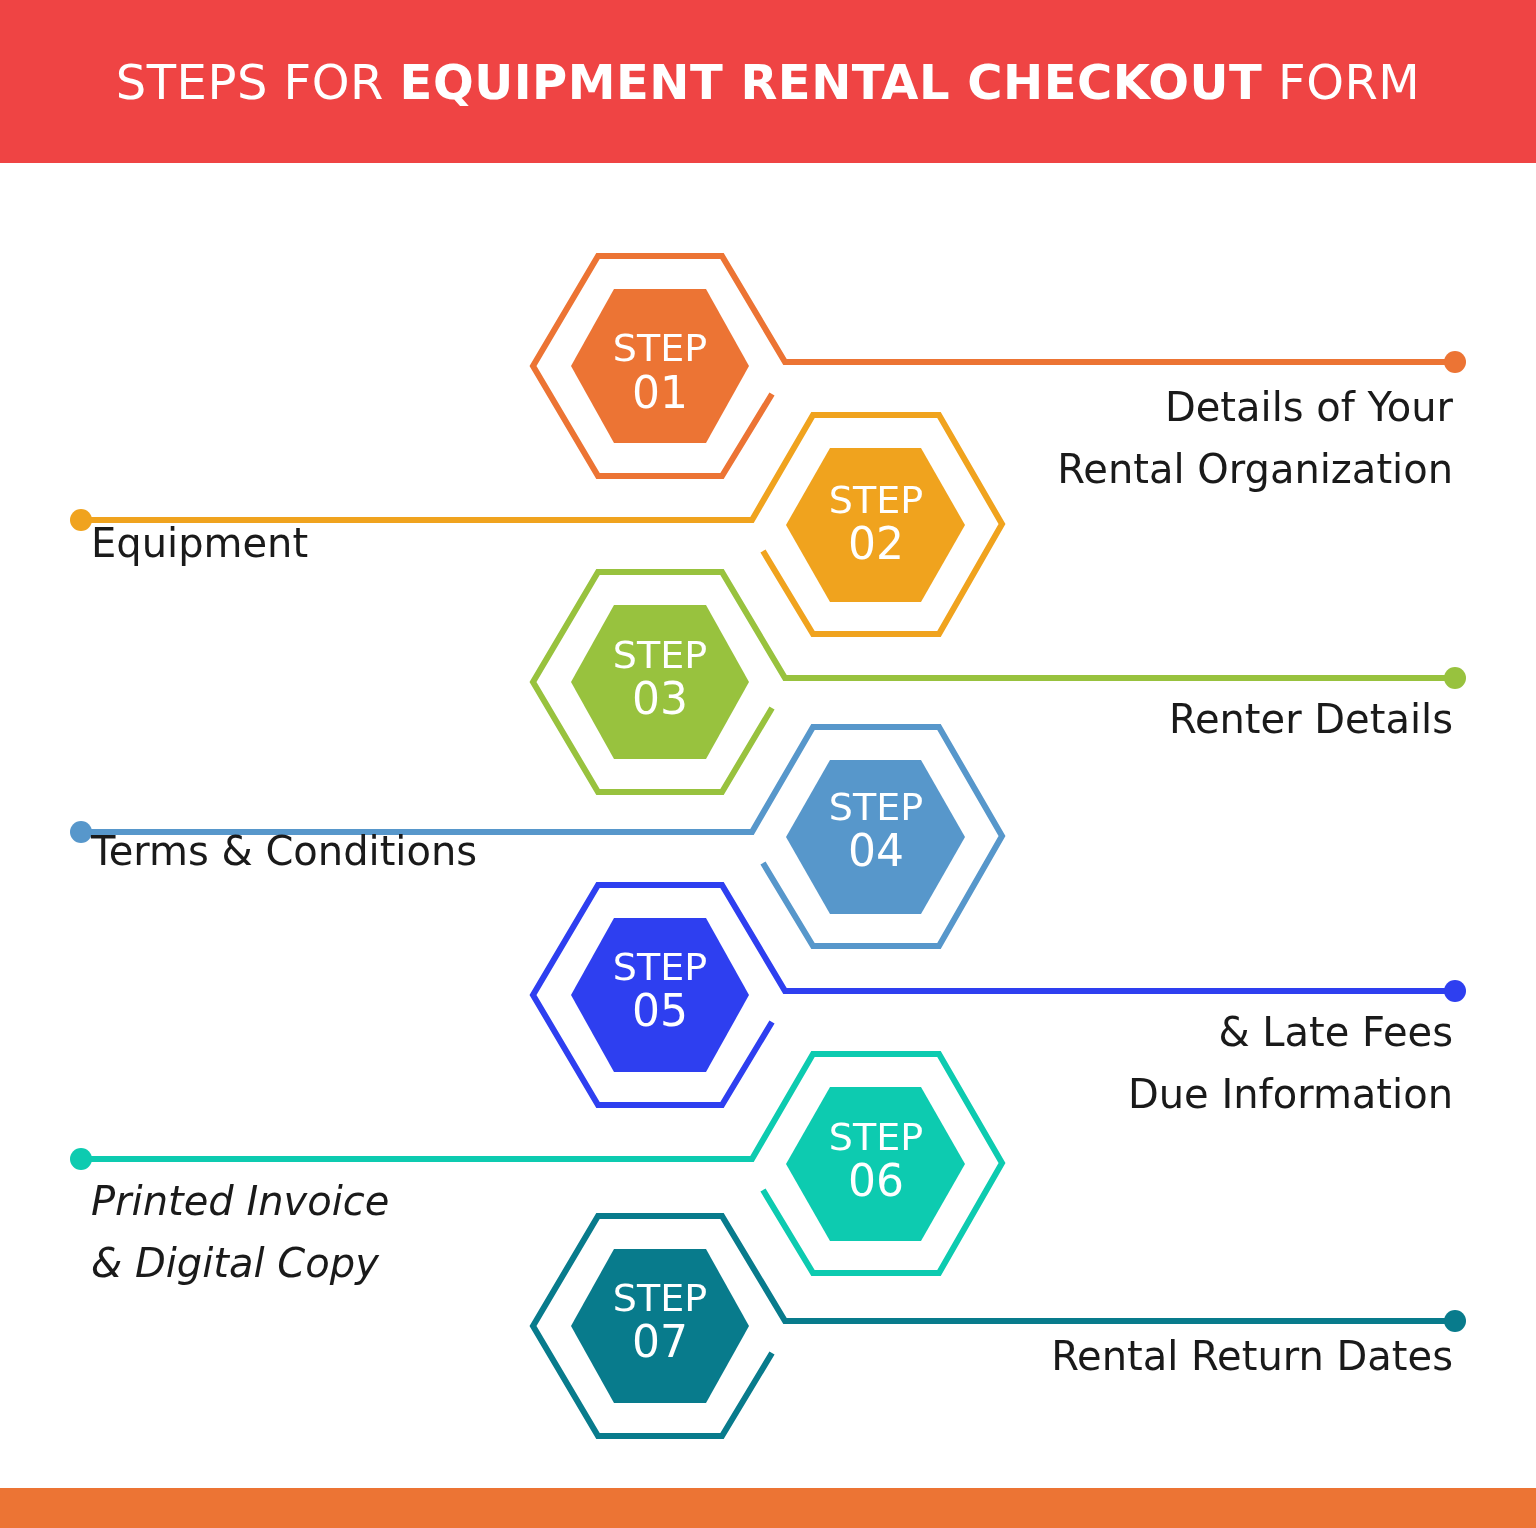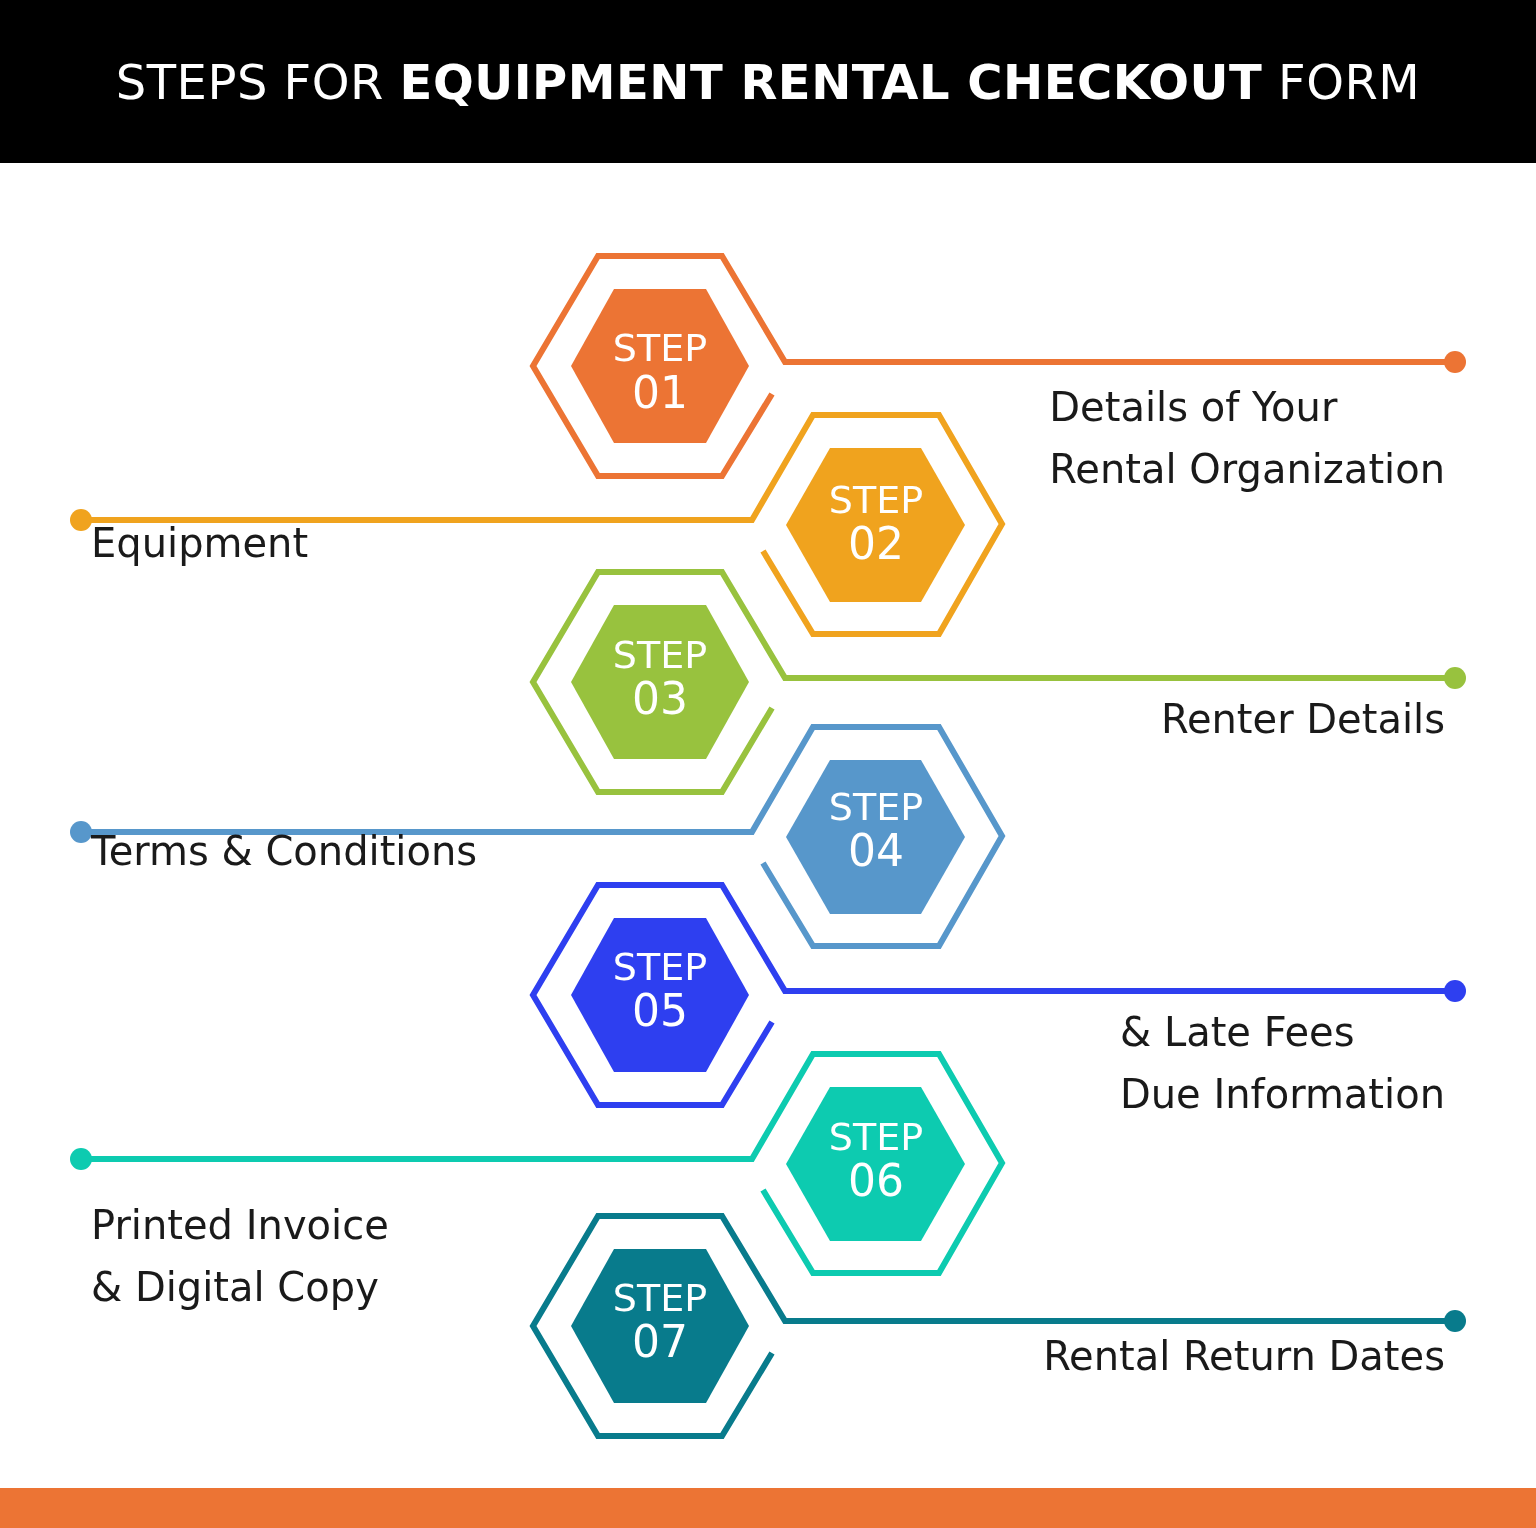--- a/index.html
+++ b/index.html
@@ -1,24 +1,24 @@
 <!DOCTYPE html>
 <html><head>
 <meta charset="utf-8">
 <style>
   html, body { margin:0; padding:0; }
   body { width:1536px; height:1528px; background:#ffffff; position:relative; overflow:hidden; font-family:"DejaVu Sans", sans-serif; }
-  .header { position:absolute; left:0; top:0; width:1536px; height:163px; background:#000000; display:flex; align-items:center; justify-content:center; }
+  .header { position:absolute; left:0; top:0; width:1536px; height:163px; background:#ef4444; display:flex; align-items:center; justify-content:center; }
   .header-title { color:#fff; font-size:48px; letter-spacing:0.5px; white-space:nowrap; }
   .header-title .light { font-weight:normal; }
   .header-title .bold { font-weight:bold; }
   .footer { position:absolute; left:0; top:1488px; width:1536px; height:40px; background:#ec7434; }
   svg.diagram { position:absolute; left:0; top:0; }
   .label { position:absolute; font-size:40px; color:#1a1a1a; line-height:62px; white-space:nowrap; }
-  .label.right { right:91px;margin-left:36px; }
+  .label.right { text-align:right; right:83px;margin-left:36px; }
   .label.left { text-align:left; left:91px; }
   .hex-text { font-family:"DejaVu Sans", sans-serif; fill:#ffffff; text-anchor:middle; }
 </style>
 </head>
 <body>
 
 <div class="header">
   <div class="header-title"><span class="light">STEPS FOR </span><span class="bold">EQUIPMENT RENTAL CHECKOUT</span><span class="light"> FORM</span></div>
 </div>
 
@@ -91,21 +91,21 @@
 <div class="label right" style="top:688px;">
   <div>Renter Details</div>
 </div>
 <div class="label left" style="top:820px;">
   <div>Terms &amp; Conditions</div>
 </div>
 <div class="label right" style="top:1001px;">
   <div>&amp; Late Fees</div>
   <div>Due Information</div>
 </div>
-<div class="label left" style="top:1194px;">
+<div class="label left" style="top:1170px;font-style:italic;">
   <div>Printed Invoice</div>
   <div>&amp; Digital Copy</div>
 </div>
 <div class="label right" style="top:1325px;">
   <div>Rental Return Dates</div>
 </div>
 
 <div class="footer"></div>
 
 </body></html>

